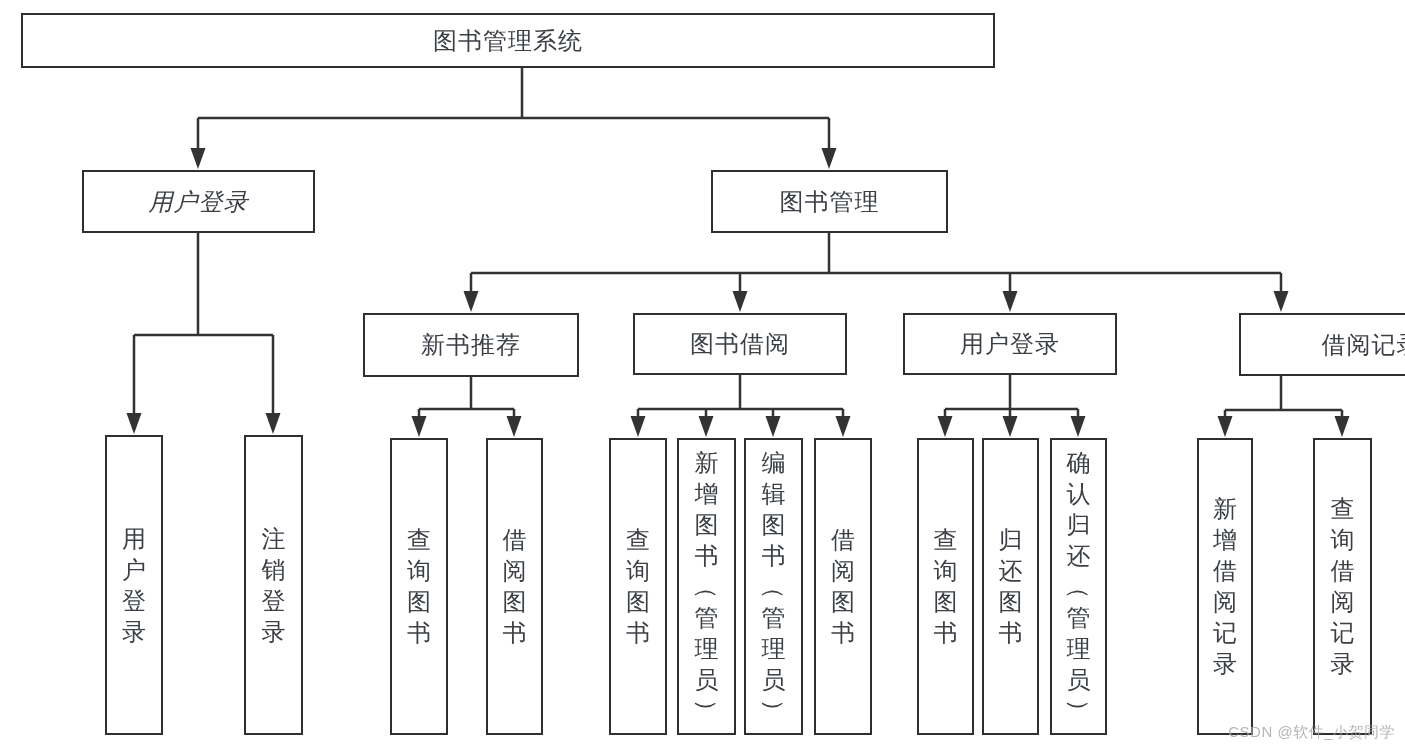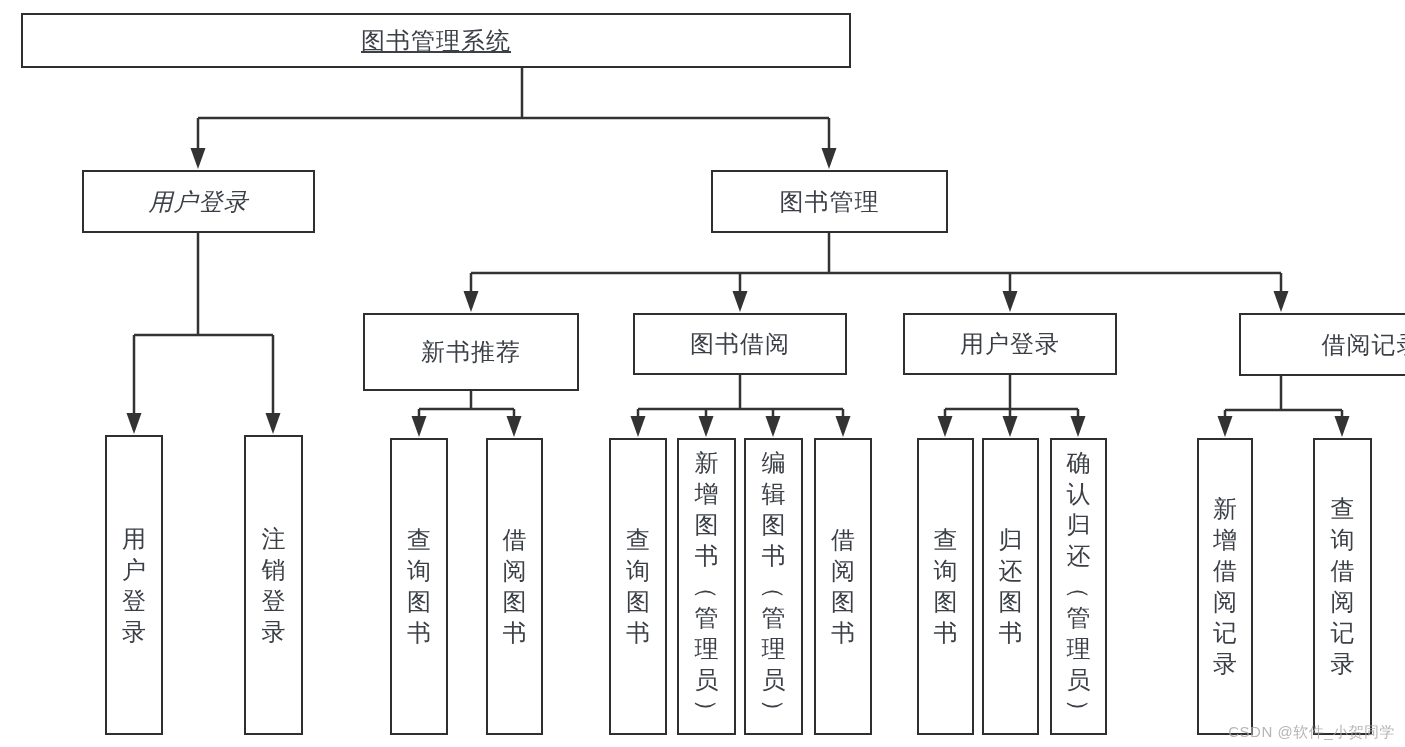--- a/index.html
+++ b/index.html
@@ -63,24 +63,24 @@
       <polygon points="698.5,416 713.5,416 706,437" fill="#333333"></polygon>
       <polygon points="765.5,416 780.5,416 773,437" fill="#333333"></polygon>
       <polygon points="835.5,416 850.5,416 843,437" fill="#333333"></polygon>
       <polygon points="937.5,416 952.5,416 945,437" fill="#333333"></polygon>
       <polygon points="1002.5,416 1017.5,416 1010,437" fill="#333333"></polygon>
       <polygon points="1070.5,416 1085.5,416 1078,437" fill="#333333"></polygon>
       <polygon points="1217.5,416 1232.5,416 1225,437" fill="#333333"></polygon>
       <polygon points="1334.5,416 1349.5,416 1342,437" fill="#333333"></polygon>
     </svg>
   <div id="watermark">CSDN @软件_小贺同学</div>
-<div class="node" style="left: 21px; top: 13px; width: 830px; height: 55px; text-decoration: underline;">图书管理系统</div>
+<div class="node" style="left: 21px; top: 13px; width: 974px; height: 55px;">图书管理系统</div>
     <div class="node" style="left: 82px; top: 170px; width: 233px; height: 63px; font-style: italic;">用户登录</div>
     <div class="node" style="left: 711px; top: 170px; width: 237px; height: 63px;">图书管理</div>
-    <div class="node" style="left: 363px; top: 313px; width: 216px; height: 78px;">新书推荐</div>
+    <div class="node" style="left: 363px; top: 313px; width: 216px; height: 64px;">新书推荐</div>
     <div class="node" style="left: 633px; top: 313px; width: 214px; height: 62px; text-align: right;">图书借阅</div>
     <div class="node" style="left: 903px; top: 313px; width: 214px; height: 62px;">用户登录</div>
     <div class="node" style="left: 1239px; top: 313px; width: 217px; height: 63px; padding-left: 48px;">借阅记录</div>
     <div class="node vertical" style="left: 105px; top: 435px; width: 58px; height: 300px;">
       <span class="vchar">用</span>
       <span class="vchar">户</span>
       <span class="vchar">登</span>
       <span class="vchar">录</span>
     </div>
     <div class="node vertical" style="left: 244px; top: 435px; width: 59px; height: 300px;">

